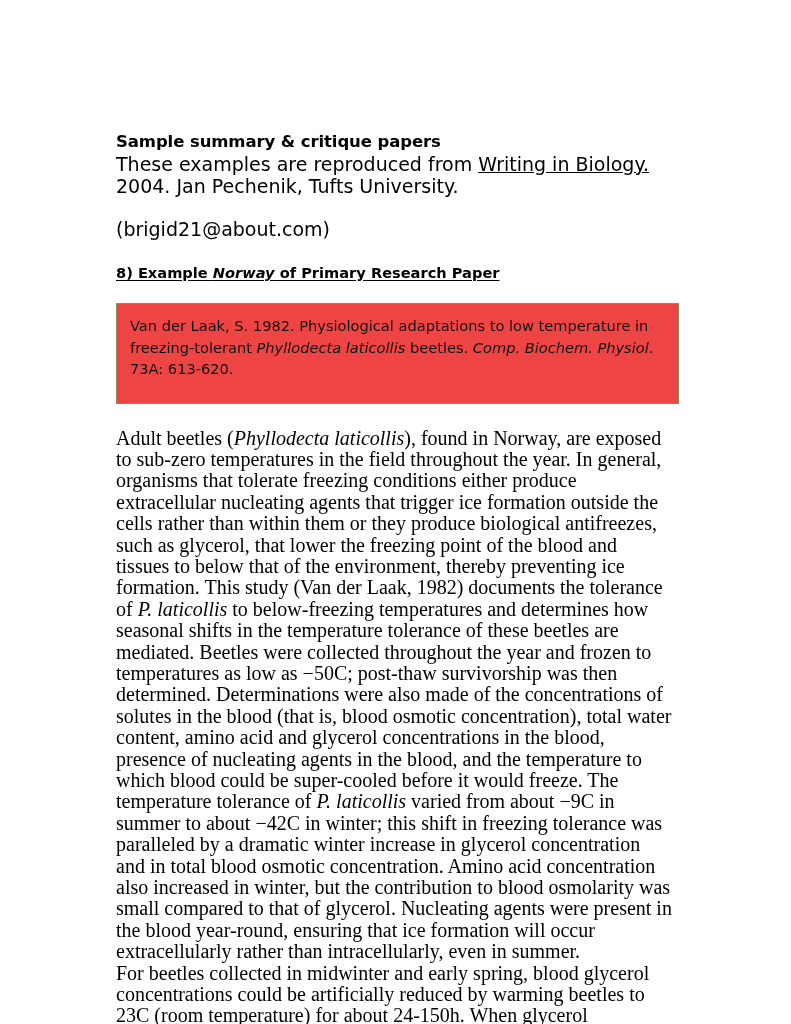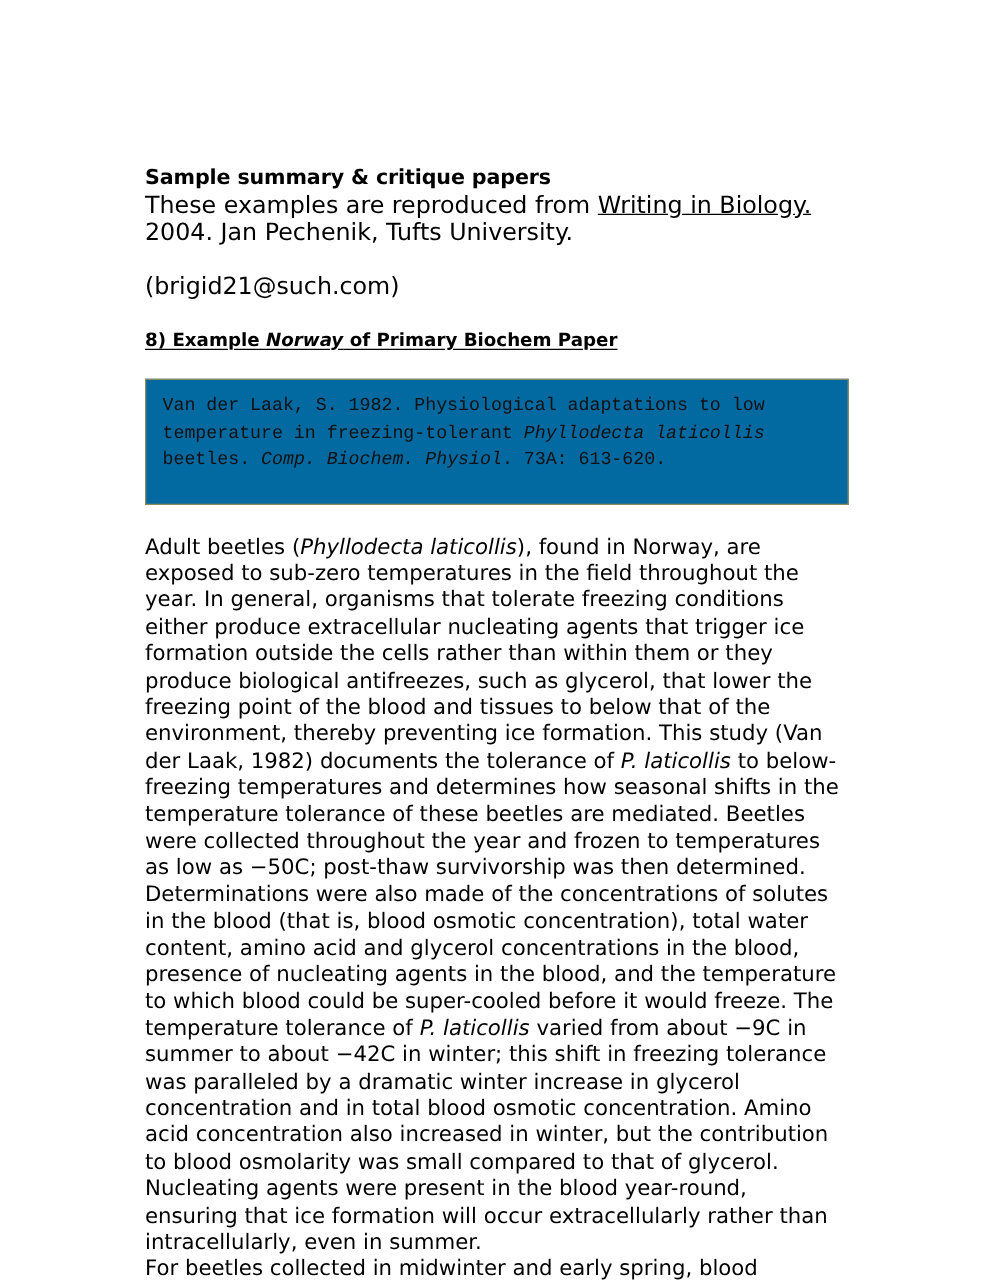--- a/index.html
+++ b/index.html
@@ -87,48 +87,49 @@
   .citation-text .it {
     font-style: italic;
   }
 
   
   .body-block {
     margin-top: 24px;
     width: 556px;
   }
   .para {
-    font-size: 17px;
+    font-size: 20px;
     line-height: 21.4px;
     margin: 0;
     text-align: left;
+    font-family: Liberation Serif, serif;
   }
   .para .it {
     font-style: italic;
   }
 </style>
 </head>
 <body>
 
 <div class="page">
   <div class="content">
 
     <h1 class="doc-title">Sample summary &amp; critique papers</h1>
 
     <p class="byline">
       <span>These examples are reproduced from </span><span class="u">Writing in Biology.</span><span>  2004.  Jan Pechenik, Tufts University.</span><br>
       <br>
-      <span>(brigid21@such.com)</span>
+      <span>(brigid21@about.com)</span>
     </p>
 
     <div>
-      <h2 class="section-heading"><span>8)  Example </span><span class="it">Norway</span><span> of Primary Biochem Paper</span></h2>
+      <h2 class="section-heading"><span>8)  Example </span><span class="it">Norway</span><span> of Primary Research Paper</span></h2>
     </div>
 
-    <div class="citation-box" style="background: #0369a1; border-color: rgb(138, 138, 92); font-family: Liberation Mono, monospace;">
+    <div class="citation-box" style="background: #ef4444; border-color: rgb(138, 138, 92);">
       <p class="citation-text"><span>Van der Laak, S. 1982.  Physiological adaptations to low temperature in freezing-tolerant </span><span class="it">Phyllodecta laticollis</span><span> beetles. </span><span class="it">Comp. Biochem. Physiol</span><span>. 73A: 613-620.</span></p>
     </div>
 
     <div class="body-block">
       <p class="para"><span>Adult beetles (</span><span class="it">Phyllodecta laticollis</span><span>), found in Norway, are exposed to sub-zero  temperatures in the field throughout the year.  In general, organisms that tolerate freezing conditions either produce extracellular nucleating agents that trigger ice formation outside the cells rather than within them or they produce biological antifreezes, such as glycerol, that lower the freezing point of the blood and tissues to below that of the environment, thereby preventing ice formation.  This study (Van der Laak, 1982) documents the tolerance of </span><span class="it">P. laticollis</span><span> to below-freezing temperatures and determines how seasonal shifts in the temperature tolerance of these beetles are mediated. Beetles were collected throughout the year and frozen to temperatures as low as −50C; post-thaw survivorship was then determined.  Determinations were also made of the concentrations of solutes in the blood (that is, blood osmotic concentration), total water content, amino acid and glycerol concentrations in the blood, presence of nucleating agents in the blood, and the temperature to which blood could be super-cooled before it would freeze.  The temperature tolerance of </span><span class="it">P. laticollis</span><span> varied from about −9C in summer to about −42C in winter; this shift in freezing tolerance was paralleled by a dramatic winter increase in glycerol concentration and in total blood osmotic concentration.  Amino acid concentration also increased in winter, but the contribution to blood osmolarity was small compared to that of glycerol. Nucleating agents were present in the blood year-round, ensuring that ice formation will occur extracellularly rather than intracellularly, even in summer.</span></p>
       <p class="para"><span>For beetles collected in midwinter and early spring, blood glycerol concentrations could be artificially reduced by warming beetles to 23C (room temperature) for about 24-150h.  When glycerol concentrations of spring and winter beetles were reduced to identical levels by warming, the spring beetles tolerated freezing better than the winter beetles; these differences in tolerance could not be explained by differences in amino acid concentrations. This result indicates that some other factors, as yet unknown, are also involved in determining the freezing tolerance of these beetles.</span></p>
     </div>
 
   </div>
 </div>

